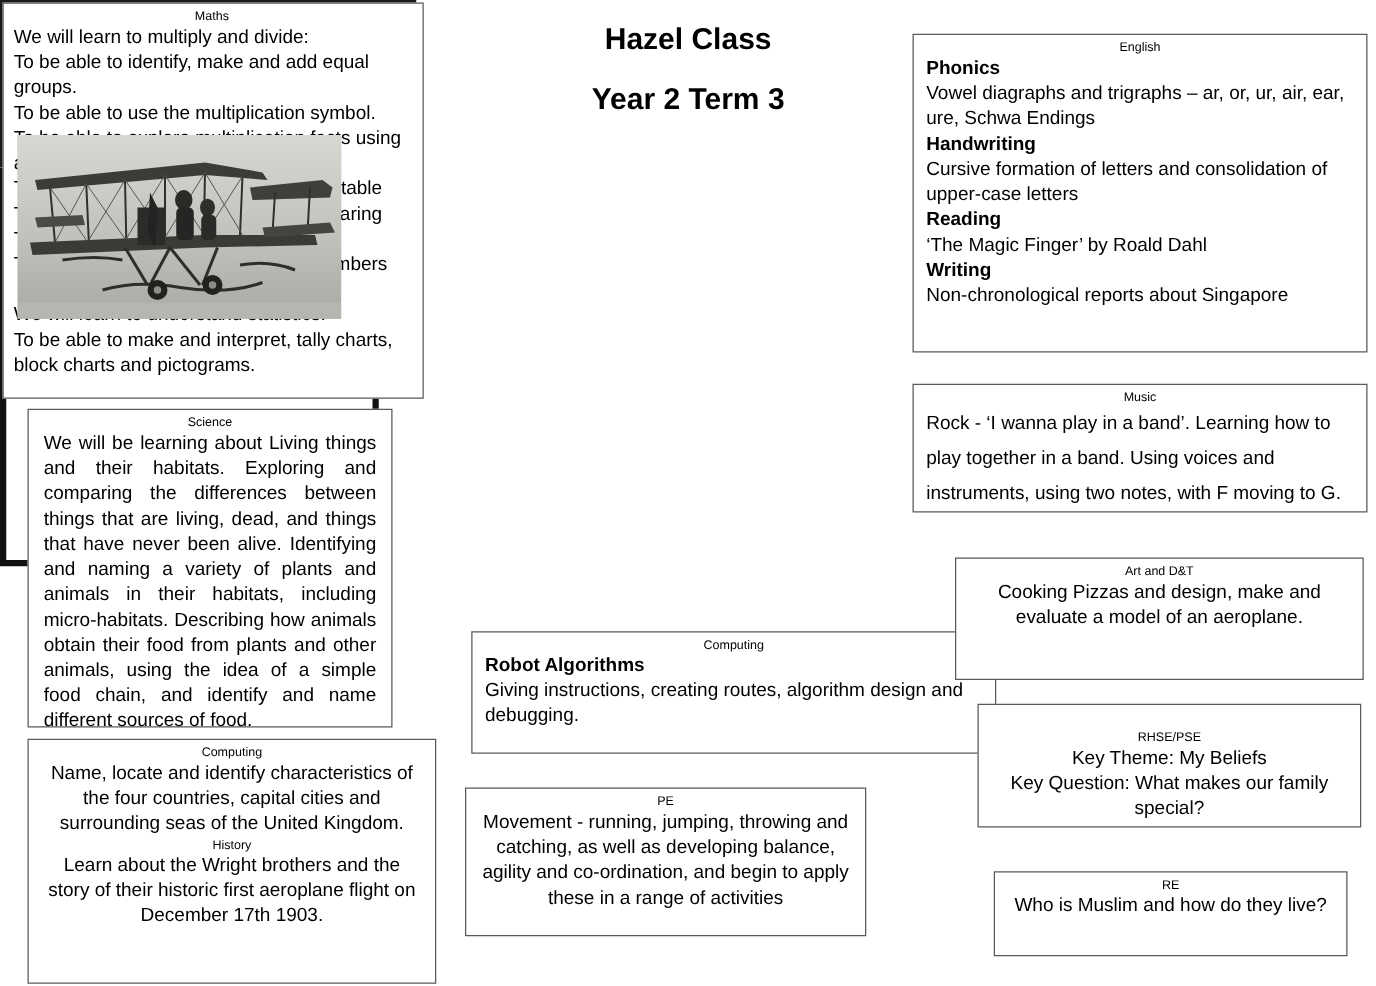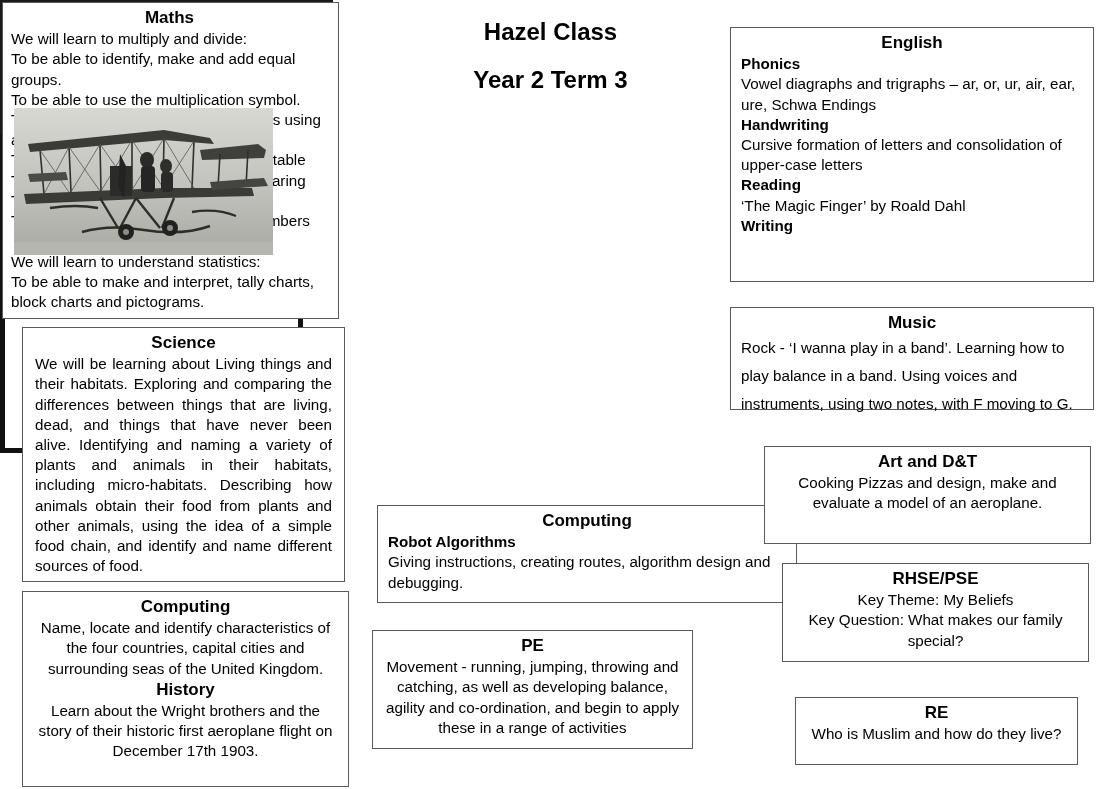--- a/index.html
+++ b/index.html
@@ -13,38 +13,38 @@
     position:absolute;
     box-sizing:border-box;
     background:#ffffff;
     border:1px solid #595959;
     padding:4px 8px 6px 8px;
     font-size:15.2px;
     line-height:1.33;
   }
   .hdr{
     text-align:center;
-    font-weight:bold;
-    font-size:17px;
+    font-weight:normal;
+    font-size:10px;
     line-height:1.3;
     margin:0 0 0 0;
   }
   .sub{
     font-weight:bold;
     font-size:15.2px;
     line-height:1.33;
   }
   .body-left{text-align:left;}
   .body-center{text-align:center;}
   .body-just{text-align:justify;text-align-last:left;}
   .line{display:block;}
 
   
   #maths{left:2px;top:2px;width:337px;height:317px;padding:4px 10px 4px 8px;}
-  #science{left:22px;top:327px;width:323px;height:255px;padding:4px 12px 4px 12px;}
+  #science{left:22px;top:327px;width:292px;height:255px;padding:4px 12px 4px 12px;}
   #geohist{left:22px;top:591px;width:327px;height:196px;padding:4px 10px 4px 10px;}
 
   
   #titlebox{
     left:389px;top:29px;width:327px;height:128px;
     border:3px solid #1a1a1a;
     background:#ffffff;
     padding:0;
     box-shadow:inset 0 0 0 2px #ffffff, inset 0 0 0 3px #808080;
   }
@@ -72,21 +72,21 @@
   }
   #planewrap svg{display:block;}
 
   #computing{left:377px;top:505px;width:420px;height:98px;padding:4px 10px;}
   #pe{left:372px;top:630px;width:321px;height:119px;padding:4px 10px;}
 
   
   #english{left:730px;top:27px;width:364px;height:255px;padding:4px 10px;}
   #music{left:730px;top:307px;width:364px;height:103px;padding:4px 10px;line-height:1.85;}
   #art{left:764px;top:446px;width:327px;height:98px;padding:4px 10px;}
-  #rhse{left:782px;top:563px;width:307px;height:99px;padding:4px 10px;}
+  #rhse{left:782px;top:563px;width:307px;height:99px;padding:20px 10px;}
   #re{left:795px;top:697px;width:283px;height:68px;padding:4px 10px;}
 </style>
 </head>
 <body>
 
 <div class="box" id="maths">
   <div class="hdr">Maths</div>
   <div class="body-left">
     <span class="line">We will learn to multiply and divide:</span>
     <span class="line">To be able to identify, make and add equal groups.</span>
@@ -206,25 +206,26 @@
 
 <div class="box" id="english">
   <div class="hdr">English</div>
   <div class="sub">Phonics</div>
   <div class="body-left">Vowel diagraphs and trigraphs – ar, or, ur, air, ear, ure, Schwa Endings</div>
   <div class="sub">Handwriting</div>
   <div class="body-left">Cursive formation of letters and consolidation of upper-case letters</div>
   <div class="sub">Reading</div>
   <div class="body-left">‘The Magic Finger’ by Roald Dahl</div>
   <div class="sub">Writing</div>
+  <div class="body-left">Non-chronological reports about Singapore</div>
 </div>
 
 <div class="box" id="music">
   <div class="hdr" style="line-height:1.3;">Music</div>
-  <div class="body-left">Rock - ‘I wanna play in a band’. Learning how to play balance in a band.  Using voices and instruments, using two notes, with F moving to G.</div>
+  <div class="body-left">Rock - ‘I wanna play in a band’. Learning how to play together in a band.  Using voices and instruments, using two notes, with F moving to G.</div>
 </div>
 
 <div class="box" id="art">
   <div class="hdr">Art and D&amp;T</div>
   <div class="body-center">Cooking Pizzas and design, make and evaluate a model of an aeroplane.</div>
 </div>
 
 <div class="box" id="rhse">
   <div class="hdr">RHSE/PSE</div>
   <div class="body-center">Key Theme: My Beliefs</div>

